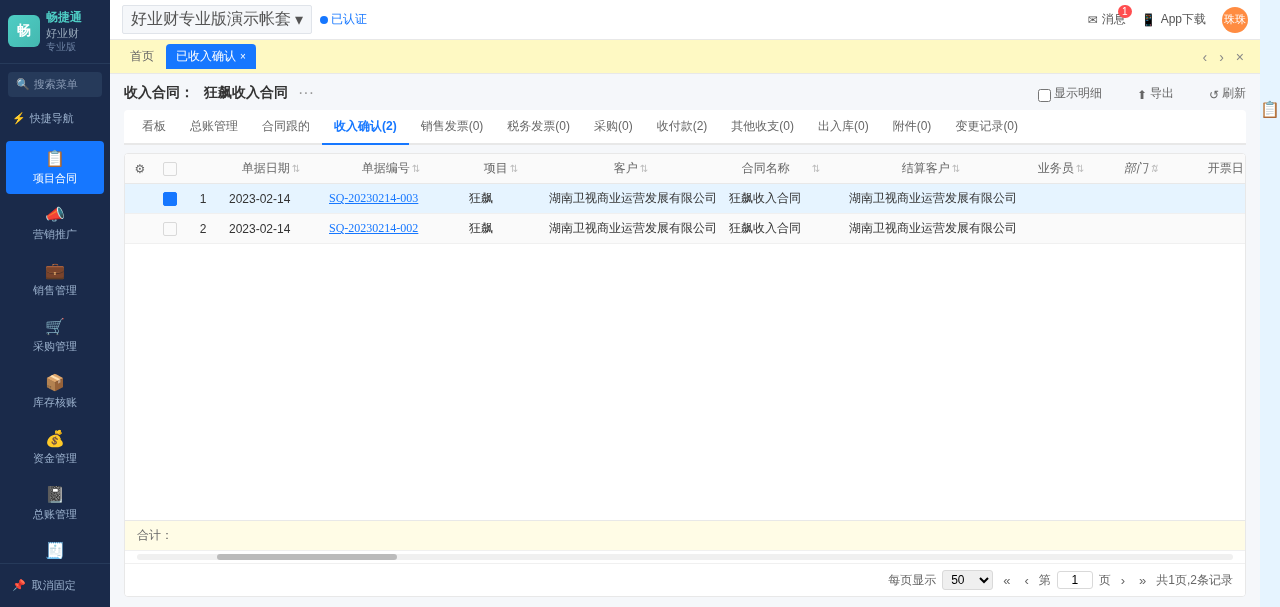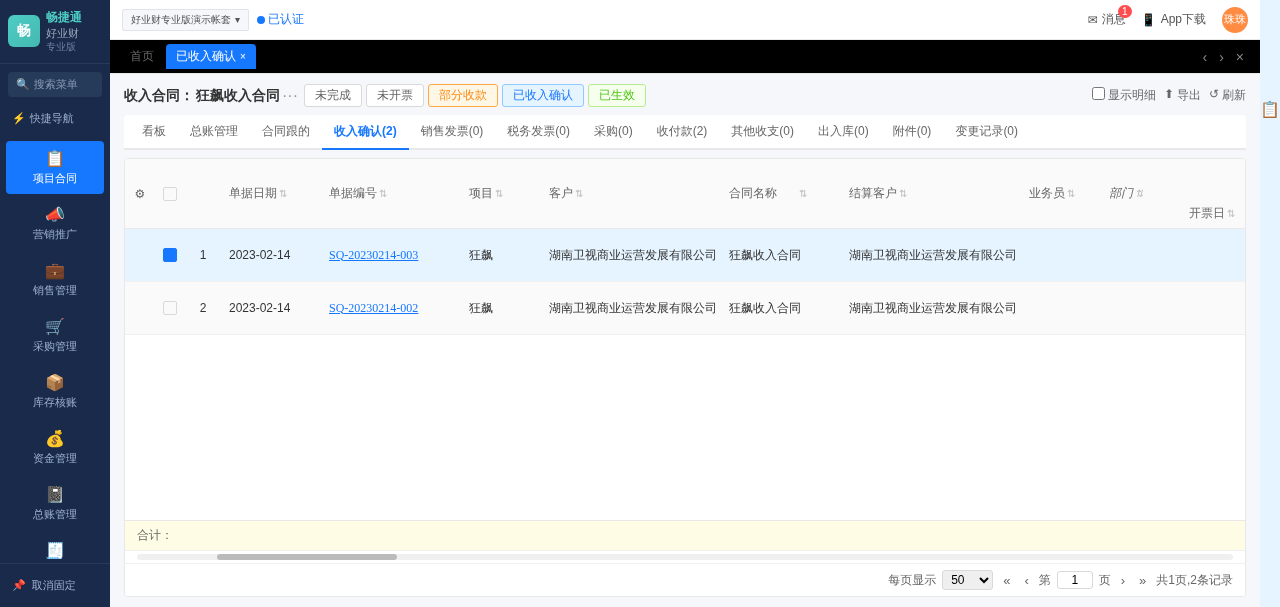--- a/index.html
+++ b/index.html
@@ -19,76 +19,76 @@
     .sidebar-item-icon { font-size: 16px; }
     .sidebar-bottom { padding: 8px; border-top: 1px solid #263a5a; }
     .sidebar-bottom-item { display: flex; align-items: center; gap: 6px; padding: 6px 4px; color: #9ab0cc; font-size: 11px; cursor: pointer; }
 
     
     .main { flex: 1; display: flex; flex-direction: column; overflow: hidden; }
 
     
     .topbar { background: #fff; border-bottom: 1px solid #e8e8e8; padding: 0 12px; height: 40px; display: flex; align-items: center; justify-content: space-between; flex-shrink: 0; }
     .topbar-left { display: flex; align-items: center; gap: 8px; }
-    .company-selector { display: flex; align-items: center; gap: 4px; background: #f5f7fa; border: 1px solid #e0e4ea; border-radius: 2px; padding: 3px 8px; cursor: pointer; font-size: 10px; color: #555; }
+    .company-selector { display: flex; align-items: center; gap: 4px; background: #f5f7fa; border: 1px solid #e0e4ea; border-radius: 2px; padding: 3px 8px; cursor: pointer; font-size: 16px; color: #555; }
     .verified-badge { display: flex; align-items: center; gap: 3px; color: #1677ff; font-size: 12px; }
     .verified-dot { width: 8px; height: 8px; background: #1677ff; border-radius: 50%; }
     .topbar-right { display: flex; align-items: center; gap: 16px; }
     .topbar-action { display: flex; align-items: center; gap: 4px; cursor: pointer; font-size: 12px; color: #555; position: relative; }
     .badge { background: #ff4d4f; color: white; border-radius: 8px; font-size: 10px; padding: 1px 4px; position: absolute; top: -6px; right: -6px; min-width: 14px; text-align: center; }
     .avatar { width: 26px; height: 26px; background: #ff8c42; border-radius: 50%; display: flex; align-items: center; justify-content: center; color: white; font-size: 11px; }
 
     
-    .tabbar { background: #000000; border-bottom: 1px solid #e8e8e8; padding: 0 12px; height: 34px; display: flex; align-items: center; gap: 4px; flex-shrink: 0; }
+    .tabbar { background: #fef9c3; border-bottom: 1px solid #e8e8e8; padding: 0 12px; height: 34px; display: flex; align-items: center; gap: 4px; flex-shrink: 0; }
     .tabbar-home { padding: 4px 8px; font-size: 12px; color: #666; cursor: pointer; }
     .tabbar-tab { display: flex; align-items: center; gap: 4px; padding: 4px 10px; background: #1677ff; color: white; border-radius: 4px 4px 0 0; font-size: 12px; cursor: pointer; }
     .tabbar-tab .close-icon { font-size: 10px; cursor: pointer; }
     .tabbar-nav { margin-left: auto; display: flex; gap: 4px; }
     .tabbar-nav-btn { background: none; border: none; cursor: pointer; color: #888; font-size: 14px; padding: 2px 4px; }
 
     
     .content { flex: 1; padding: 10px 14px; overflow: hidden; display: flex; flex-direction: column; background: #f5f7fa; }
 
     
-    .contract-header { display: flex; align-items: center; gap: 2px; margin-bottom: 8px; }
+    .contract-header { display: flex; align-items: center; gap: 10px; margin-bottom: 8px; }
     .contract-more { color: #999; cursor: pointer; font-size: 16px; }
     .status-btns { display: flex; gap: 4px; margin-left: 4px; }
     .status-btn { padding: 2px 10px; border-radius: 3px; border: 1px solid #d9d9d9; font-size: 12px; cursor: pointer; background: #fff; color: #666; }
     .status-btn.active-partial { background: #fff7e6; border-color: #ffa940; color: #fa8c16; }
     .status-btn.active-confirmed { background: #e6f4ff; border-color: #91caff; color: #1677ff; }
     .status-btn.active-effect { background: #f6ffed; border-color: #b7eb8f; color: #52c41a; }
     .header-actions { margin-left: auto; display: flex; align-items: center; gap: 8px; }
-    .header-action-item { display: flex; align-items: flex-start; gap: 3px; cursor: pointer; font-size: 12px; color: #666; }
+    .header-action-item { display: flex; align-items: flex-end; gap: 3px; cursor: pointer; font-size: 12px; color: #666; margin-left: 27px; }
 
     
     .subtabs { display: flex; border-bottom: 2px solid #e8e8e8; margin-bottom: 8px; background: #fff; border-radius: 4px 4px 0 0; padding: 0 6px; }
     .subtab { padding: 8px 12px; font-size: 12px; cursor: pointer; color: #666; border-bottom: 2px solid transparent; margin-bottom: -2px; white-space: nowrap; }
     .subtab.active { color: #1677ff; border-bottom-color: #1677ff; font-weight: 700; }
 
     
     .table-container { background: #fff; border-radius: 4px; flex: 1; display: flex; flex-direction: column; overflow: hidden; border: 1px solid #e8e8e8; }
     .table-header { display: flex; background: #fafafa; border-bottom: 1px solid #e8e8e8; }
     .table-body { flex: 1; overflow-y: auto; }
     .table-row { display: flex; border-bottom: 1px solid #f0f0f0; }
     .table-row:nth-child(even) { background: #fafafa; }
     .table-row.selected { background: #e6f4ff; }
     .th, .td { padding: 6px 8px; font-size: 12px; overflow: hidden; text-overflow: ellipsis; white-space: nowrap; display: flex; align-items: center; }
-    .th { color: #666; font-weight: normal; background: #fafafa; }
+    .th { color: #666; font-weight: normal; background: #fafafa; justify-content: center; }
     .col-num { width: 36px; flex-shrink: 0; justify-content: center; }
     .col-cb { width: 30px; flex-shrink: 0; justify-content: center; }
     .col-set { width: 30px; flex-shrink: 0; justify-content: center; }
     .col-date { width: 100px; flex-shrink: 0; }
     .col-docno { width: 140px; flex-shrink: 0; }
     .col-project { width: 80px; flex-shrink: 0; }
     .col-customer { width: 180px; flex-shrink: 0; }
     .col-contract { width: 120px; flex-shrink: 0; gap: 20px; }
     .col-result-customer { width: 180px; flex-shrink: 0; }
     .col-sales { width: 80px; flex-shrink: 0; }
     .col-dept { width: 80px; flex-shrink: 0; font-style: italic; }
-    .col-opendate { width: 100px; flex-shrink: 0; margin-top: 40px; }
+    .col-opendate { width: 100px; flex-shrink: 0; }
     .col-sort-icon { margin-left: 2px; color: #bbb; font-size: 10px; }
     .link { color: #1677ff; cursor: pointer; text-decoration: underline; font-family: Liberation Serif, serif; }
     .checkbox { width: 14px; height: 14px; border: 1px solid #d9d9d9; border-radius: 2px; cursor: pointer; }
 
     
     .table-footer { background: #fffce6; border-top: 1px solid #e8e8e8; padding: 6px 12px; font-size: 12px; color: #666; display: flex; align-items: center; }
     .scrollbar-row { background: #fff; padding: 3px 12px; border-top: 1px solid #f0f0f0; }
     .scrollbar-track { background: #f0f0f0; height: 6px; border-radius: 3px; position: relative; }
     .scrollbar-thumb { background: #bbb; height: 6px; border-radius: 3px; width: 180px; position: absolute; left: 80px; }
     .pagination { display: flex; align-items: center; justify-content: flex-end; gap: 6px; padding: 6px 12px; background: #fff; border-top: 1px solid #f0f0f0; font-size: 12px; color: #666; }
@@ -219,27 +219,20 @@
       <button class="tabbar-nav-btn">×</button>
     </div>
   </div>
 
   <div class="content">
 
     <div class="contract-header">
       <span style="font-size:14px;font-weight:bold;color:#333;">收入合同：</span>
       <span style="font-size:14px;font-weight:bold;color:#333;">狂飙收入合同</span>
       <span class="contract-more">···</span>
-      <div class="status-btns">
-        <button class="status-btn">未完成</button>
-        <button class="status-btn">未开票</button>
-        <button class="status-btn active-partial">部分收款</button>
-        <button class="status-btn active-confirmed">已收入确认</button>
-        <button class="status-btn active-effect">已生效</button>
-      </div>
       <div class="header-actions">
         <label class="header-action-item">
           <input type="checkbox" style="">
           <span>显示明细</span>
         </label>
         <div class="header-action-item">
           <span>⬆</span>
           <span>导出</span>
         </div>
         <div class="header-action-item">

